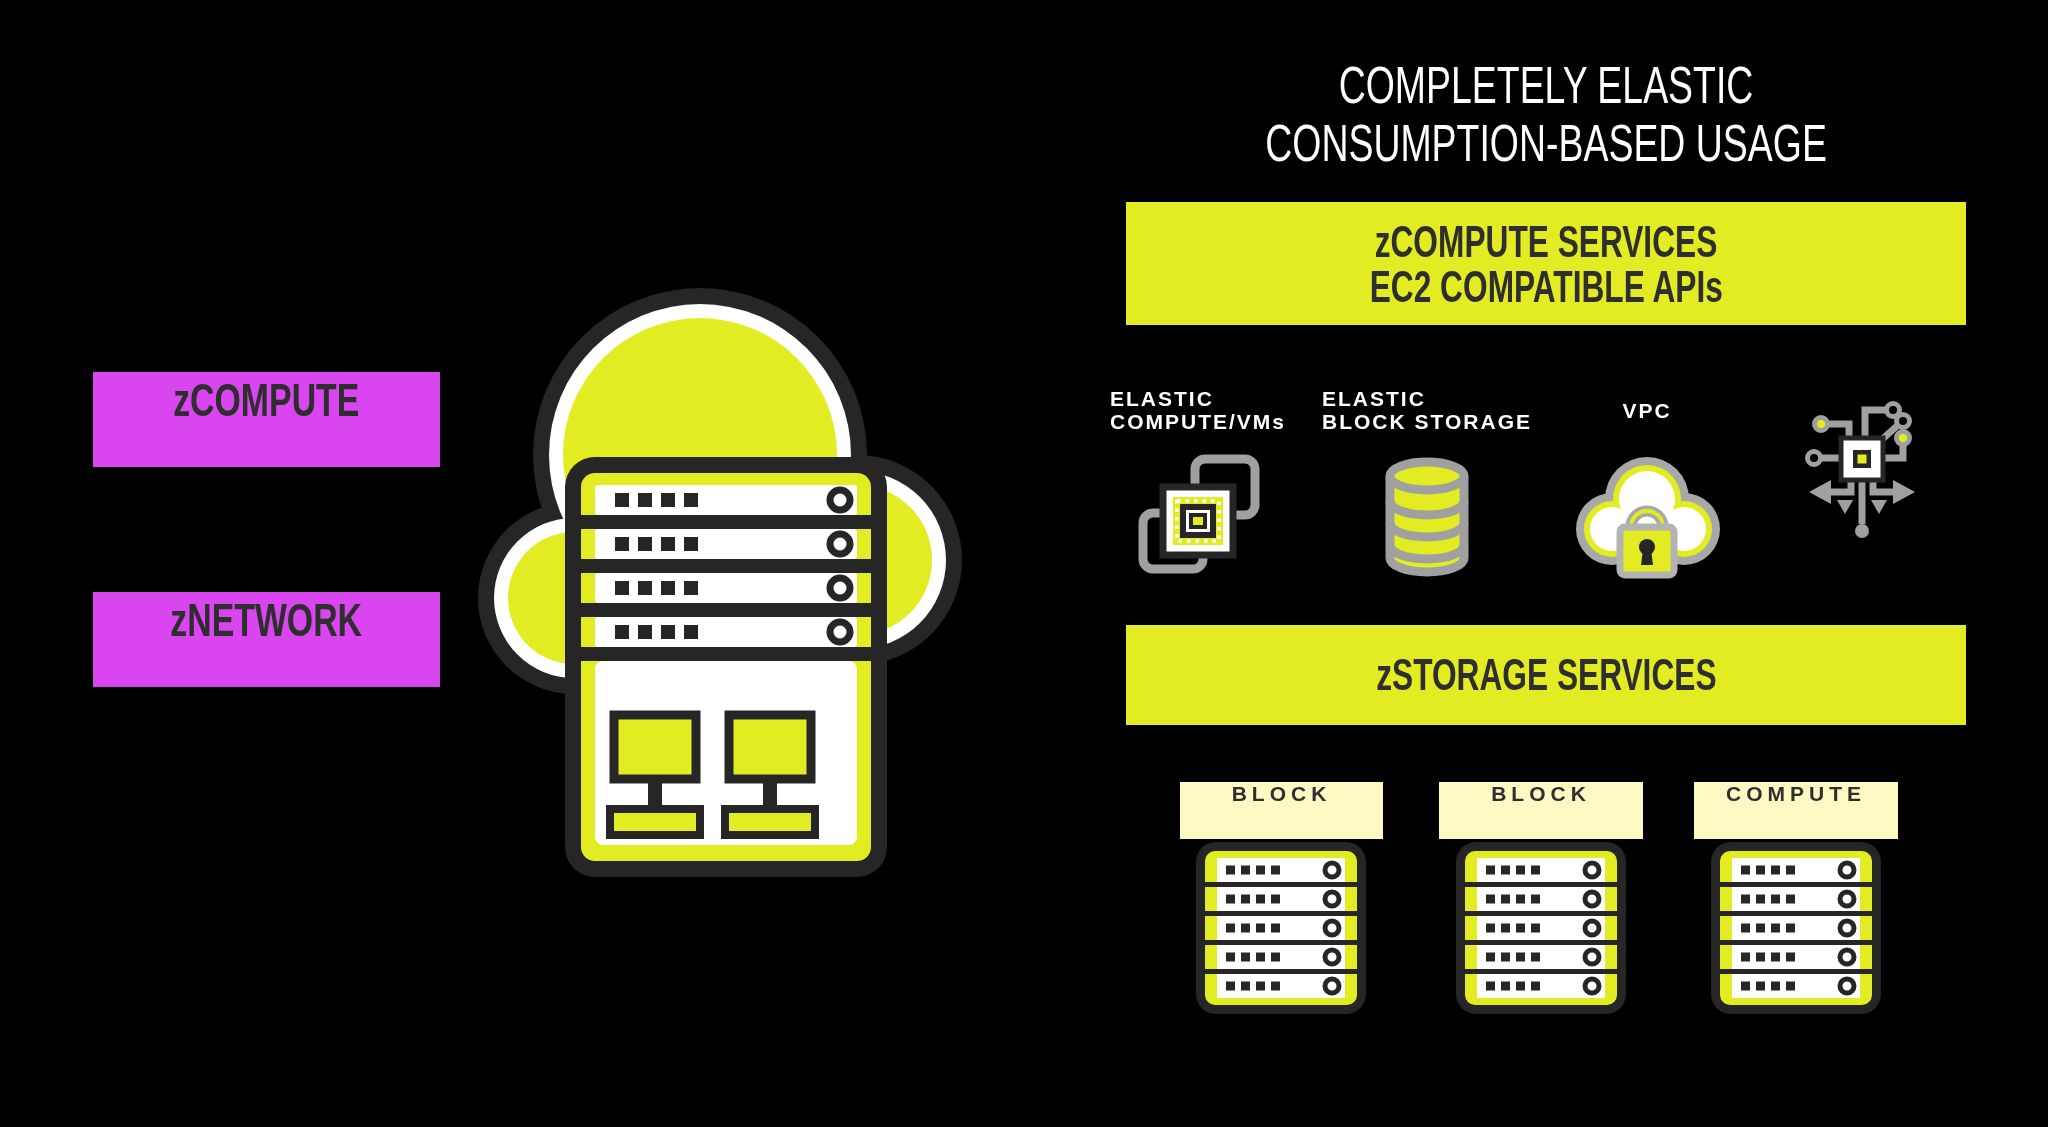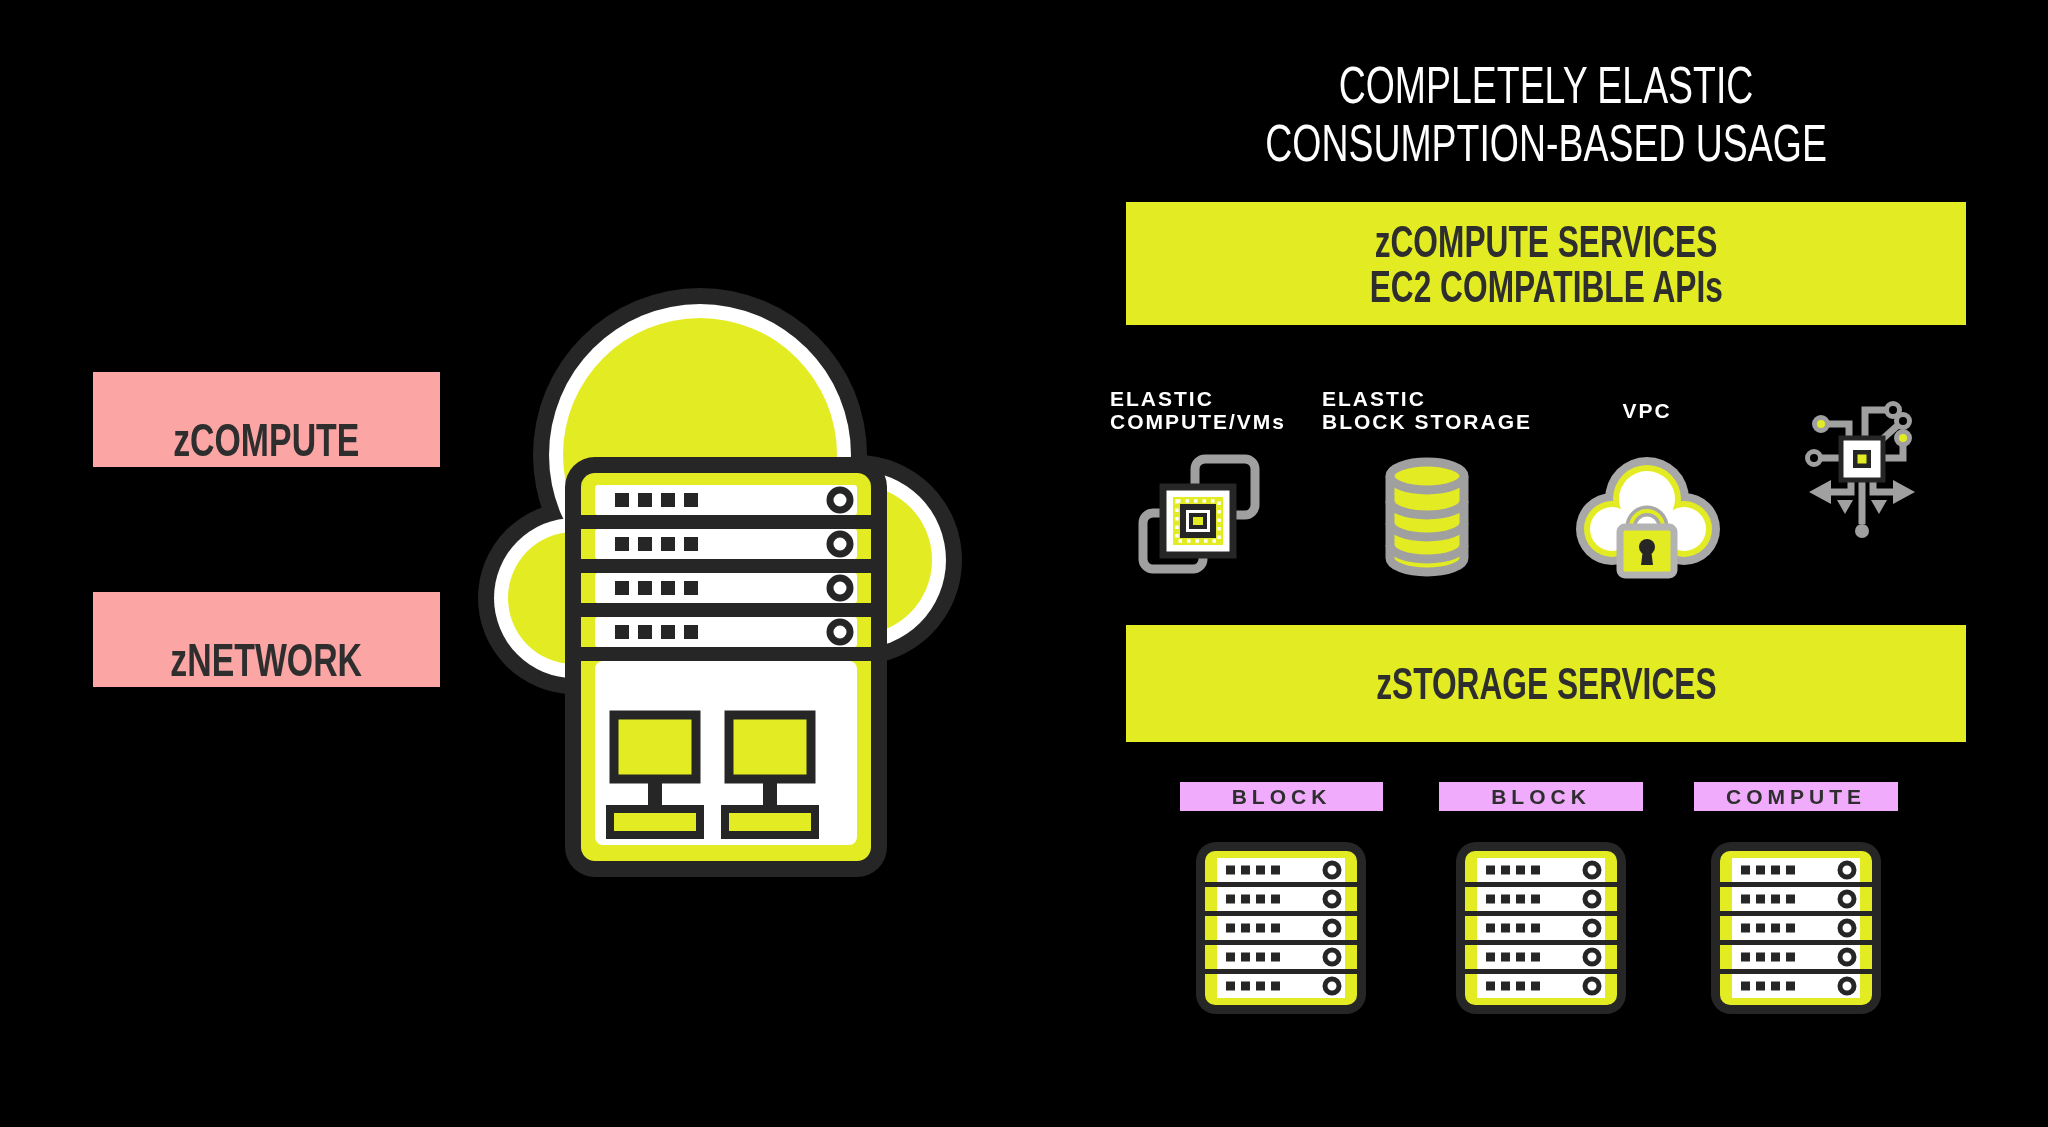--- a/index.html
+++ b/index.html
@@ -1,44 +1,44 @@
 <!DOCTYPE html>
 <html><head>
 <meta charset="utf-8">
 <style>
   html,body{margin:0;padding:0;background:#000;}
   .stage{position:relative;width:2048px;height:1127px;background:#000;overflow:hidden;
          font-family:"Liberation Sans", sans-serif;}
   .cx{display:inline-block;transform:scaleX(0.72);transform-origin:center;white-space:nowrap;}
 
   
-  .side-box{position:absolute;left:93px;width:347px;height:95px;background:#fca5a5;
-            display:flex;align-items:flex-end;justify-content:center;
+  .side-box{position:absolute;left:93px;width:347px;height:95px;background:#d946ef;
+            display:flex;align-items:flex-start;justify-content:center;
             color:#2e2e2e;font-weight:bold;font-size:47px;}
   .side-box.b1{top:372px}.side-box.b2{top:592px}.side-box.b3{top:737px}
 
   
   .title{position:absolute;left:1126px;width:840px;top:56px;text-align:center;
          color:#ffffff;font-weight:normal;font-size:52px;line-height:58px;}
   .banner{position:absolute;left:1126px;width:840px;background:#e3ec23;color:#2e2e2e;
           display:flex;flex-direction:column;align-items:center;justify-content:center;
           font-weight:bold;text-align:center;}
   .banner.compute{top:202px;height:123px;font-size:44px;line-height:45px;}
-  .banner.storage{top:625px;height:117px;font-size:44px;}
+  .banner.storage{top:625px;height:100px;font-size:44px;}
 
   .service{position:absolute;top:385px;width:240px;display:flex;flex-direction:column;
            align-items:center;}
   .service .lbl{height:50px;display:flex;flex-direction:column;align-items:flex-start;
                 justify-content:center;color:#ffffff;font-weight:bold;font-size:21px;
                 line-height:23px;letter-spacing:2px;text-align:center;}
   .service .ic{height:140px;display:flex;align-items:center;justify-content:center;margin-top:14px;}
   .service.s1{left:1078px}.service.s2{left:1307px}.service.s3{left:1527px}.service.s4{left:1740px}
 
-  .store-label{position:absolute;top:782px;height:29px;background:#f0abfc;color:#2e2e2e;
-               display:flex;align-items:center;justify-content:center;
+  .store-label{position:absolute;top:782px;height:57px;background:#fef9c3;color:#2e2e2e;
+               display:flex;justify-content:center;
                font-weight:bold;font-size:21px;letter-spacing:5px;}
   .store-label.c1{left:1180px;width:203px}
   .store-label.c2{left:1439px;width:204px}
   .store-label.c3{left:1694px;width:204px}
   .stack{position:absolute;top:842px;width:170px;height:172px;}
   .stack.c1{left:1196px}.stack.c2{left:1456px}.stack.c3{left:1711px}
 
   .cloud-server{position:absolute;left:460px;top:260px;width:520px;height:660px;}
   svg{display:block}
 </style>

